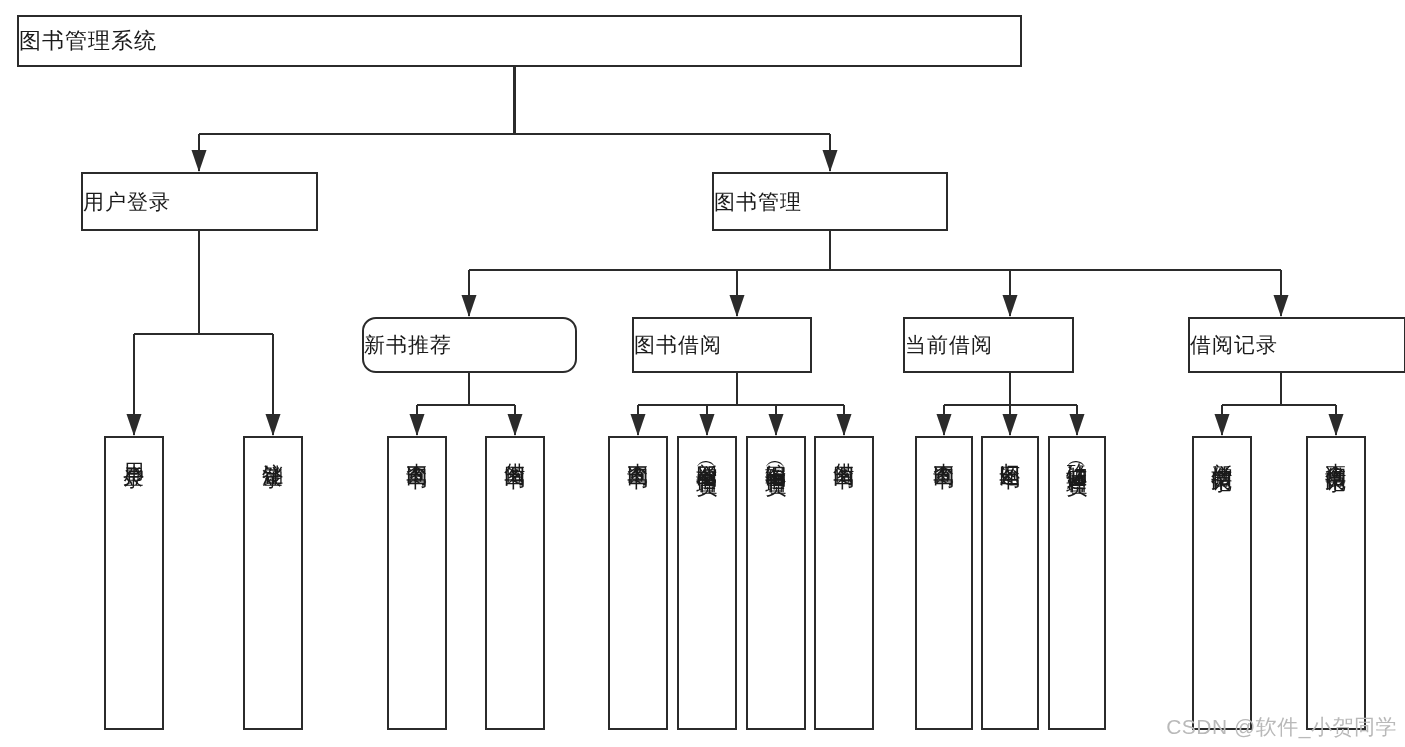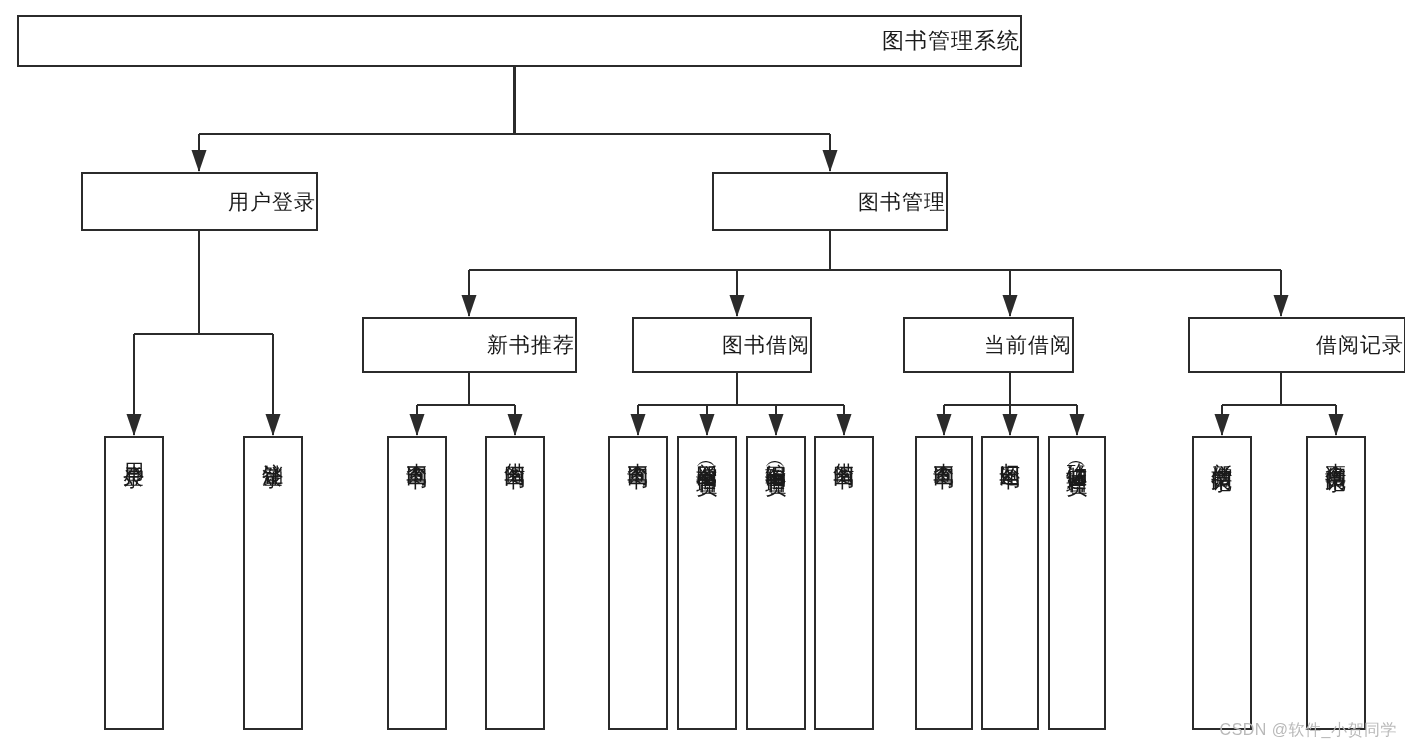--- a/index.html
+++ b/index.html
@@ -26,21 +26,21 @@
     height: 747px;
     pointer-events: none;
   }
   .node {
     position: absolute;
     box-sizing: border-box;
     background: #ffffff;
     border: 2px solid #2b2b2b;
     display: flex;
     align-items: center;
-    justify-content: flex-end;
+    justify-content: flex-start;
     color: #1a1a1a;
   }
   .node.horiz {
     font-size: 21px;
     letter-spacing: 1px;
     line-height: 1.2;
   }
   .node.root {
     font-size: 22px;
   }
@@ -55,21 +55,21 @@
     font-size: 21px;
     line-height: 1.32;
     letter-spacing: 2px;
     white-space: nowrap;
     text-align: left;
   }
   .watermark {
     position: absolute;
     right: 8px;
     bottom: 6px;
-    font-size: 16px;
+    font-size: 21px;
     color: #b9b9b9;
     letter-spacing: 0.5px;
     white-space: nowrap;
   }
 </style>
 </head>
 <body>
 
 <div id="canvas">
 
@@ -132,21 +132,21 @@
     <span>图书管理系统</span>
   </div>
 
   <div class="node horiz" id="node-user-login" style="left: 81px; top: 172px; width: 237px; height: 59px;">
     <span>用户登录</span>
   </div>
   <div class="node horiz" id="node-book-manage" style="left: 712px; top: 172px; width: 236px; height: 59px;">
     <span>图书管理</span>
   </div>
 
-  <div class="node horiz" id="node-new-book-recommend" style="left: 362px; top: 317px; width: 215px; height: 56px;">
+  <div class="node horiz" id="node-new-book-recommend" style="left: 362px; top: 317px; width: 215px; height: 56px; border-radius: 14px;">
     <span>新书推荐</span>
   </div>
   <div class="node horiz" id="node-book-borrow" style="left: 632px; top: 317px; width: 180px; height: 56px;">
     <span>图书借阅</span>
   </div>
   <div class="node horiz" id="node-current-borrow" style="left: 903px; top: 317px; width: 171px; height: 56px;">
     <span>当前借阅</span>
   </div>
   <div class="node horiz" id="node-borrow-record" style="left: 1172px; top: 317px; width: 218px; height: 56px; margin-left: 16px;">
     <span>借阅记录</span>

